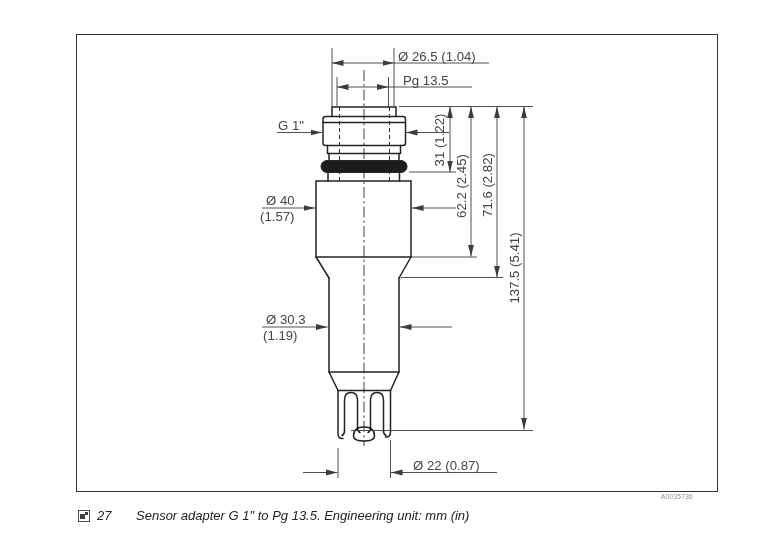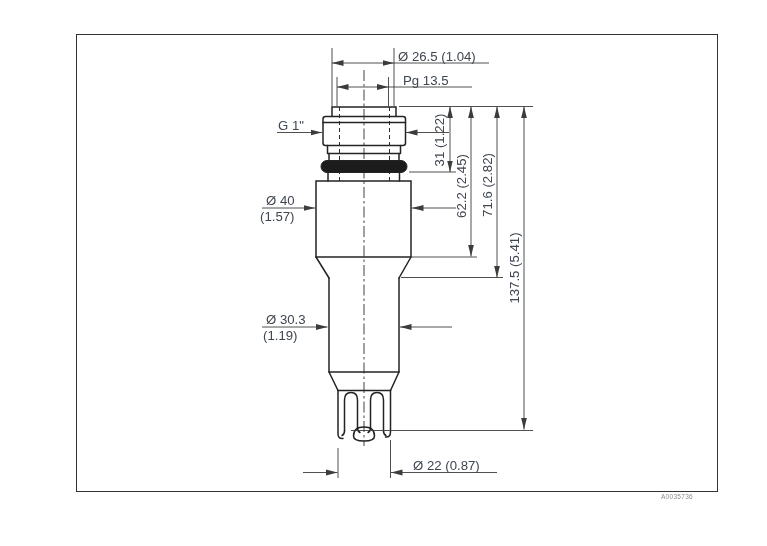--- a/index.html
+++ b/index.html
@@ -109,14 +109,22 @@
       <text class="dimtext" x="413" y="469.5">Ø 22 (0.87)</text>
       <text class="dimtext" x="444" y="140" text-anchor="middle" transform="rotate(-90 444 140)">31 (1.22)</text>
       <text class="dimtext" x="466" y="186" text-anchor="middle" transform="rotate(-90 466 186)">62.2 (2.45)</text>
       <text class="dimtext" x="492" y="185" text-anchor="middle" transform="rotate(-90 492 185)">71.6 (2.82)</text>
       <text class="dimtext" x="519" y="268" text-anchor="middle" transform="rotate(-90 519 268)">137.5 (5.41)</text>
     </g>
   </svg>
 
   <div class="artifact-id">A0035736</div>
 
+  <div class="caption">
+    <span class="fig-icon">
+        <span class="fill"></span>
+        <span class="dot"></span>
+      </span>
+    <span class="fig-num">27</span>
+    <span class="fig-text">Sensor adapter G 1" to Pg 13.5. Engineering unit: mm (in)</span>
+  </div>
 
 </div>
 
 </body></html>

